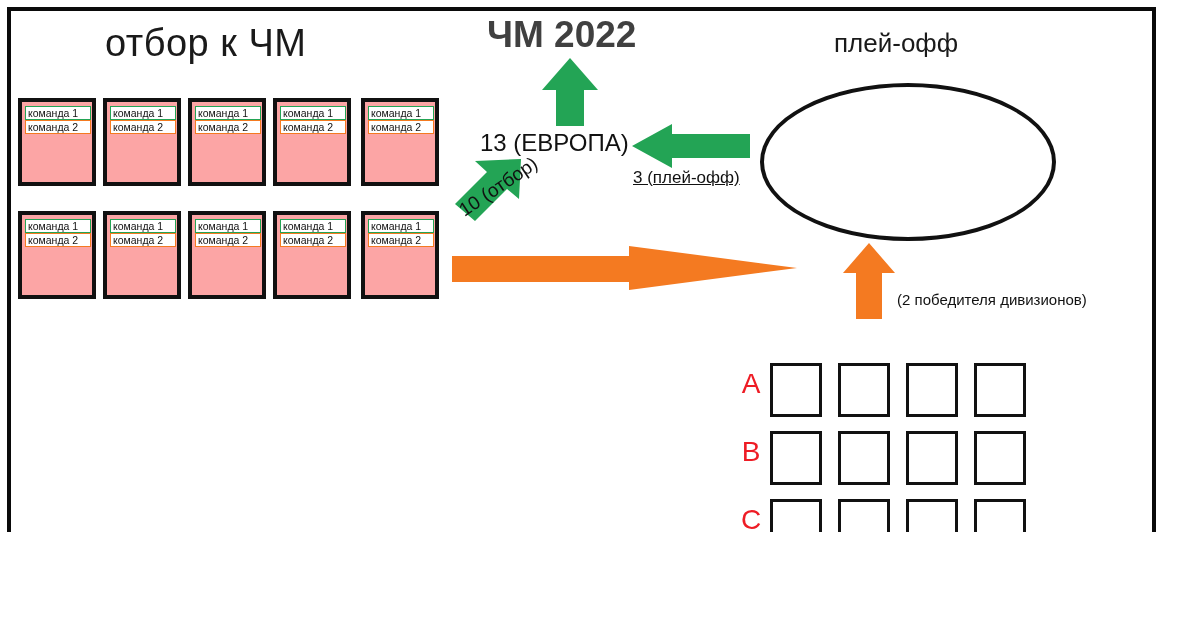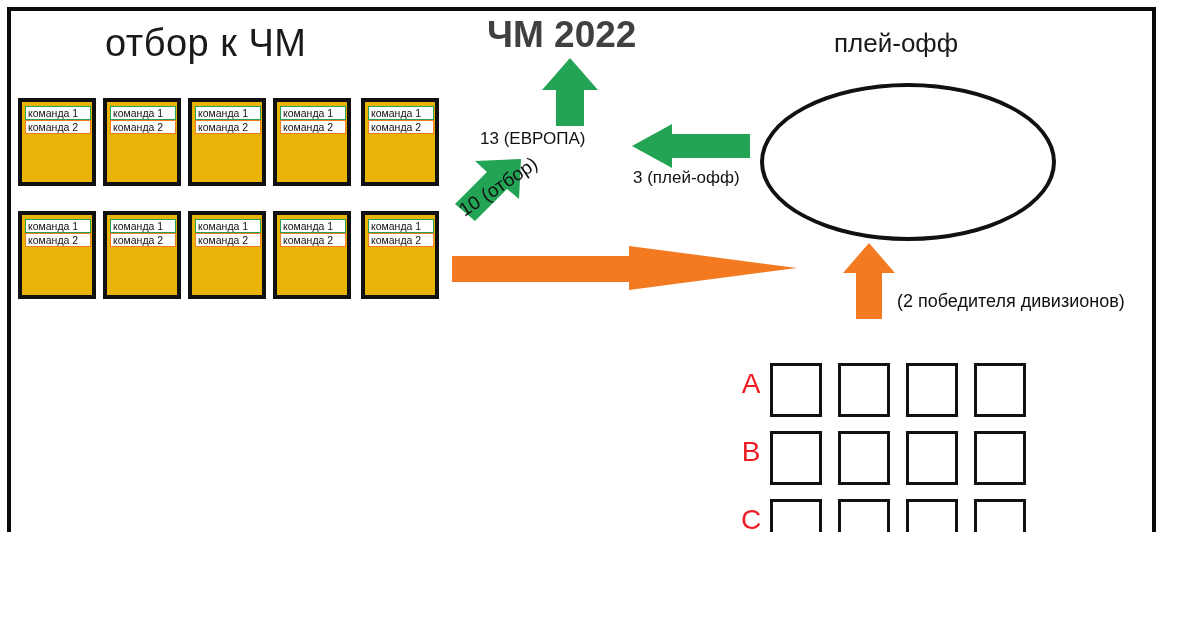--- a/index.html
+++ b/index.html
@@ -53,21 +53,21 @@
     color: #1a1a1a;
     white-space: nowrap;
   }
   
   .card {
     position: absolute;
     width: 78px;
     height: 88px;
     border: 4px solid #111111;
     box-sizing: border-box;
-    background: #eab308;
+    background: #fca5a5;
   }
   .slot {
     position: absolute;
     left: 3px;
     width: 66px;
     height: 14px;
     box-sizing: border-box;
     font-size: 10.5px;
     line-height: 12px;
     color: #111111;
@@ -82,29 +82,29 @@
   
   .arrow { position: absolute; }
   .arrow svg { display: block; overflow: visible; }
 
   
   .lbl {
     position: absolute;
     color: #111111;
     white-space: nowrap;
   }
-  .lbl-europe { left: 480px; top: 129px; font-size: 17px; }
-  .lbl-po3    { left: 633px; top: 168px; font-size: 17px; }
+  .lbl-europe { left: 480px; top: 129px; font-size: 24px; }
+  .lbl-po3    { left: 633px; top: 168px; font-size: 17px; text-decoration: underline; }
   .lbl-sel10  {
     left: 455px; top: 203px; font-size: 19px;
     transform: rotate(-34deg);
     transform-origin: left top;
   }
   .lbl-second { left: 446px; top: 290px; font-size: 27px; }
-  .lbl-div2   { left: 897px; top: 291px; font-size: 18px; }
+  .lbl-div2   { left: 897px; top: 291px; font-size: 15px; }
 
   
   .ellipse {
     position: absolute;
     left: 760px;
     top: 83px;
     width: 296px;
     height: 158px;
     border: 4px solid #111111;
     border-radius: 50%;

